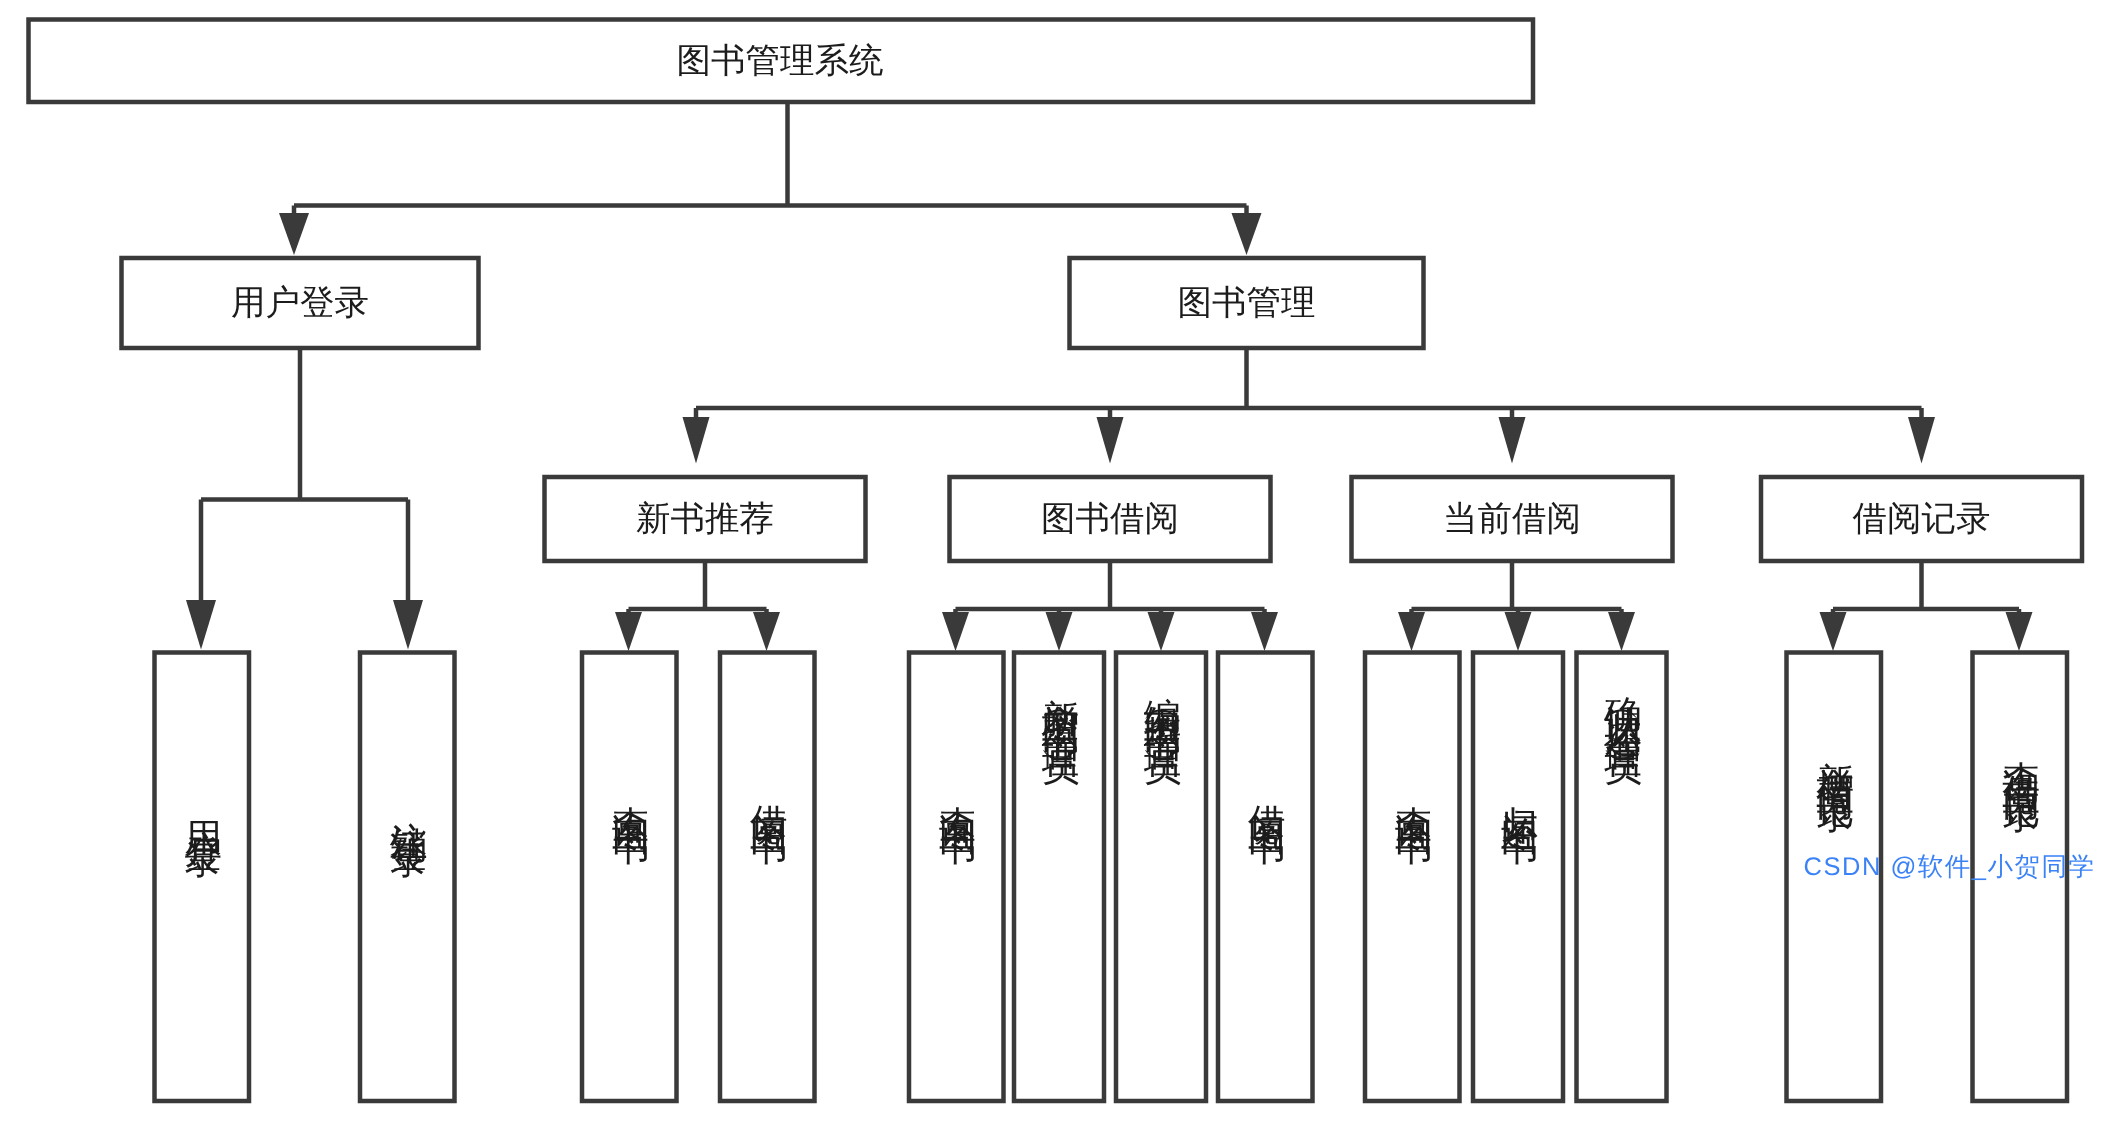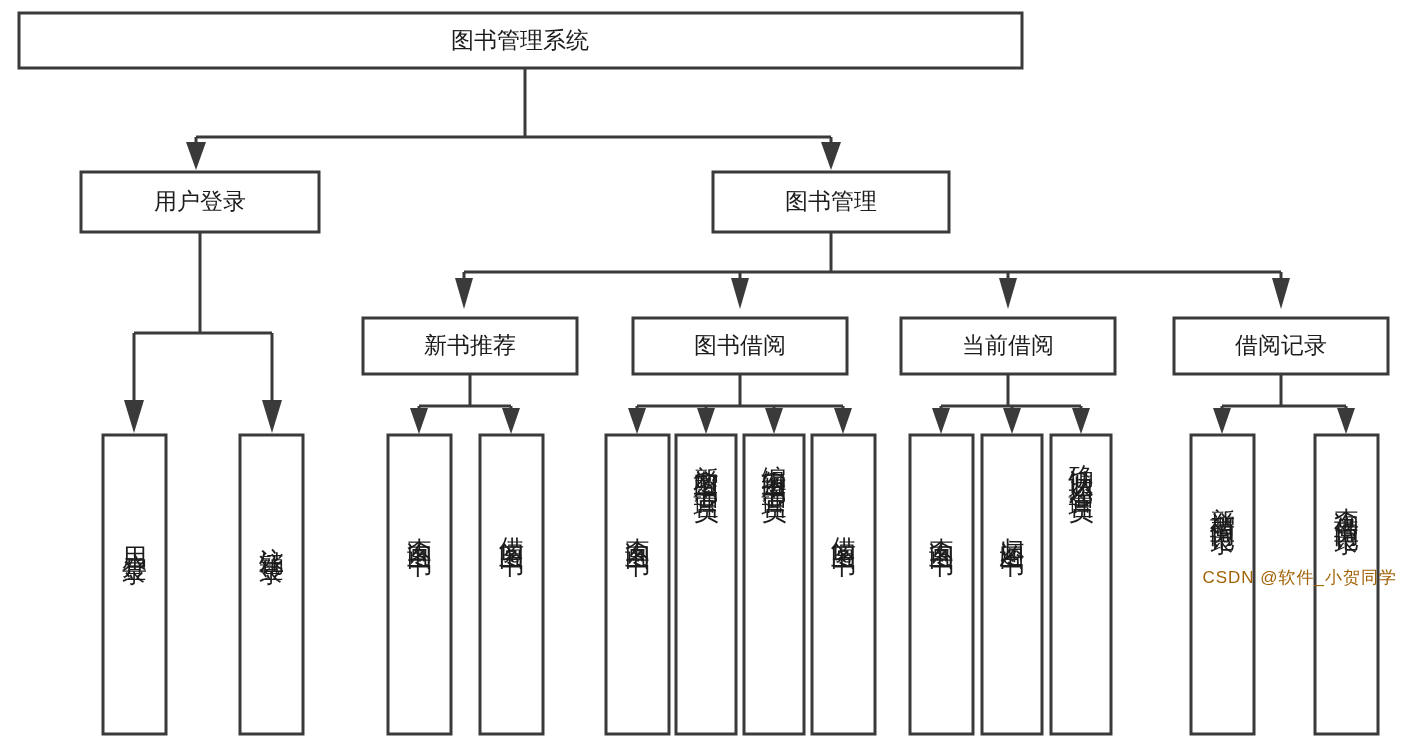--- a/index.html
+++ b/index.html
@@ -64,21 +64,21 @@
     letter-spacing: 5px;
     color: #1c1c1c;
     white-space: nowrap;
   }
   .watermark {
     position: absolute;
     right: 8px;
     bottom: 6px;
     font-family: "Liberation Sans", "DejaVu Sans", sans-serif;
     font-size: 17px;
-    color: #a16207;
+    color: #3b82f6;
     letter-spacing: 1px;
     white-space: nowrap;
   }
 </style>
 </head>
 <body>
 
 <div id="diagram-root">
 
   <svg class="flow" viewBox="0 0 1405 747">

